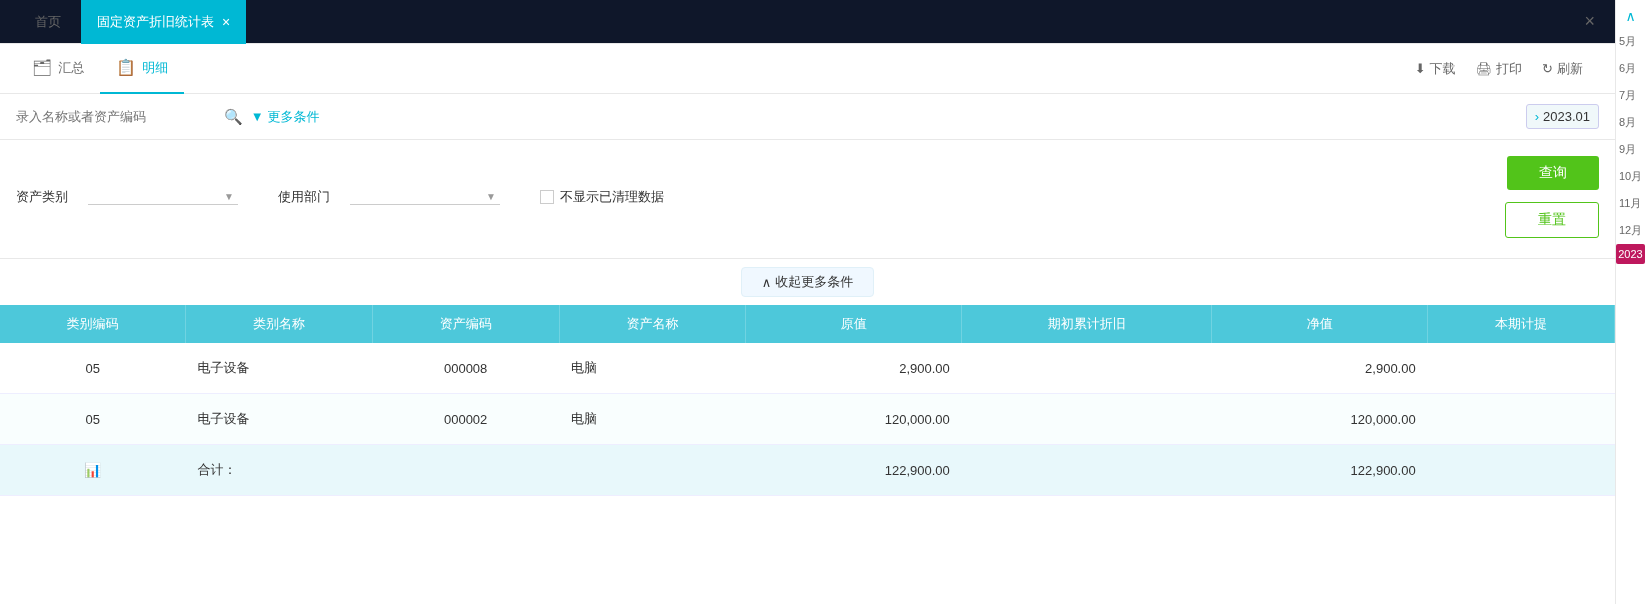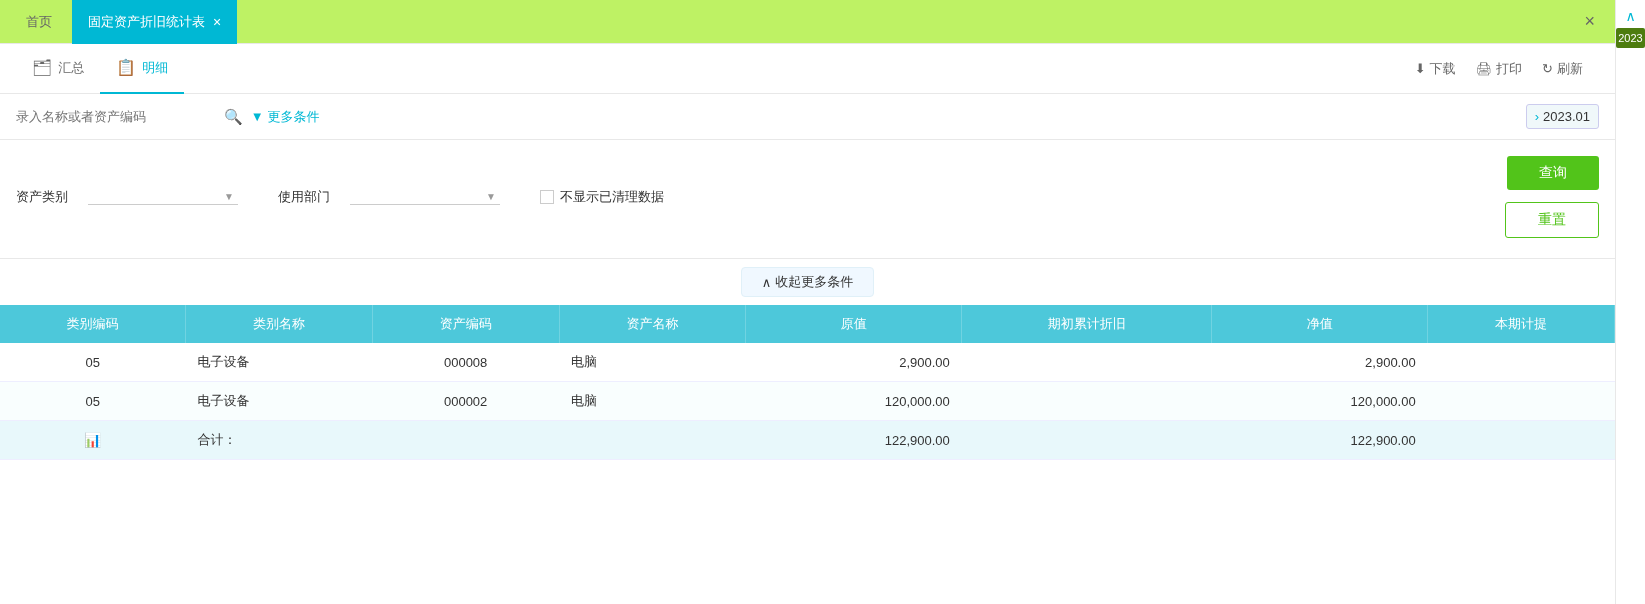--- a/index.html
+++ b/index.html
@@ -2,21 +2,21 @@
 <html><head>
   <meta charset="utf-8">
   <style>
     * { box-sizing: border-box; margin: 0; padding: 0; }
     body { font-family: 'Microsoft YaHei', Arial, sans-serif; font-size: 13px; background: #f0f2f5; color: #333; width: 1645px; height: 604px; overflow: hidden; display: flex; }
 
     
     .main-content { flex: 1; display: flex; flex-direction: column; background: #f0f2f5; }
 
     
-    .top-nav { display: flex; align-items: center; background: #bef264; height: 44px; border-bottom: 1px solid #e8e8e8; padding: 0 0 0 6px; }
+    .top-nav { display: flex; align-items: center; background: #0f172a; height: 44px; border-bottom: 1px solid #e8e8e8; padding: 0 0 0 15px; }
     .nav-home { padding: 0 20px; color: #666; font-size: 13px; cursor: pointer; }
     .nav-tab { display: flex; align-items: center; background: #00b8d4; color: #fff; height: 44px; padding: 0 16px; font-size: 13px; cursor: pointer; position: relative; }
     .nav-tab .close-btn { margin-left: 8px; cursor: pointer; color: #fff; font-size: 14px; }
     .nav-spacer { flex: 1; }
     .window-close { padding: 0 20px; font-size: 18px; cursor: pointer; color: #666; }
 
     
     .sub-tabs { display: flex; align-items: center; background: #fff; height: 50px; border-bottom: 1px solid #e8e8e8; padding: 0 16px; }
     .sub-tab { display: flex; align-items: center; gap: 6px; padding: 0 16px; height: 50px; cursor: pointer; font-size: 13px; color: #666; border-bottom: 2px solid transparent; }
     .sub-tab.active { color: #00b8d4; border-bottom: 2px solid #00b8d4; }
@@ -52,21 +52,21 @@
     .collapse-btn { display: inline-flex; align-items: center; gap: 4px; background: #f0f8ff; border: 1px solid #e0f0f8; padding: 5px 20px; border-radius: 4px; color: #333; font-size: 13px; cursor: pointer; }
 
     
     .table-wrapper { flex: 1; overflow: auto; background: #fff; }
     table { width: 100%; border-collapse: collapse; }
     thead tr { background: #4dc8da; color: #fff; }
     thead th { padding: 10px 12px; font-size: 13px; font-weight: normal; text-align: center; border-right: 1px solid rgba(255,255,255,0.2); }
     tbody tr { background: #fff; }
     tbody tr:nth-child(even) { background: #f9fefe; }
     tbody tr.total-row { background: #e8f8fb; }
-    tbody td { padding: 10px 12px; font-size: 13px; border-bottom: 1px solid #eef; text-align: center; }
+    tbody td { padding: 16px 12px; font-size: 13px; border-bottom: 1px solid #eef; text-align: center; }
     tbody td.text-left { text-align: left; }
     tbody td.text-right { text-align: right; }
 
     
     .right-sidebar { width: 30px; background: #fff; border-left: 1px solid #e8e8e8; display: flex; flex-direction: column; align-items: center; padding-top: 4px; }
     .sidebar-month { font-size: 11px; color: #666; padding: 6px 0; cursor: pointer; writing-mode: horizontal-tb; }
     .sidebar-nav-up { color: #00b8d4; font-size: 14px; cursor: pointer; padding: 4px; }
   </style>
 </head>
 <body>
@@ -203,14 +203,24 @@
     <td class="text-right">122,900.00</td>
     <td class="text-right"></td>
   </tr>
         </tbody>
     </table>
   </div>
 </div>
 
 <div class="right-sidebar">
   <div class="sidebar-nav-up">∧</div>
-  <div style="background:#4d7c0f;color:#fff;font-size:11px;padding:4px 2px;border-radius:2px;cursor:pointer;text-align:right;">2023</div>
+  <div id="sidebar-months">
+      <div class="sidebar-month">5月</div>
+      <div class="sidebar-month">6月</div>
+      <div class="sidebar-month">7月</div>
+      <div class="sidebar-month">8月</div>
+      <div class="sidebar-month">9月</div>
+      <div class="sidebar-month">10月</div>
+      <div class="sidebar-month">11月</div>
+      <div class="sidebar-month">12月</div>
+    </div>
+  <div style="background:#be185d;color:#fff;font-size:11px;padding:4px 2px;border-radius:2px;cursor:pointer;text-align:right;">2023</div>
 </div>
 
 </body></html>

